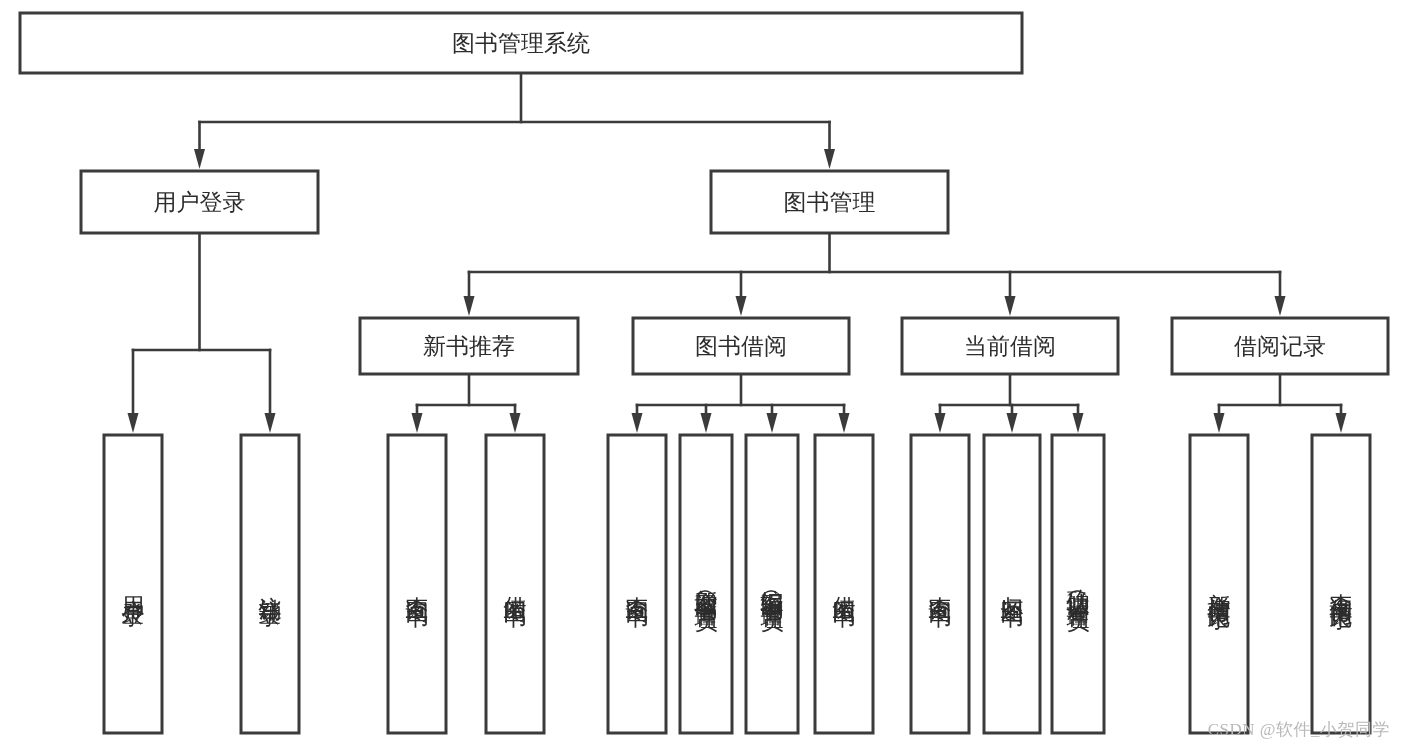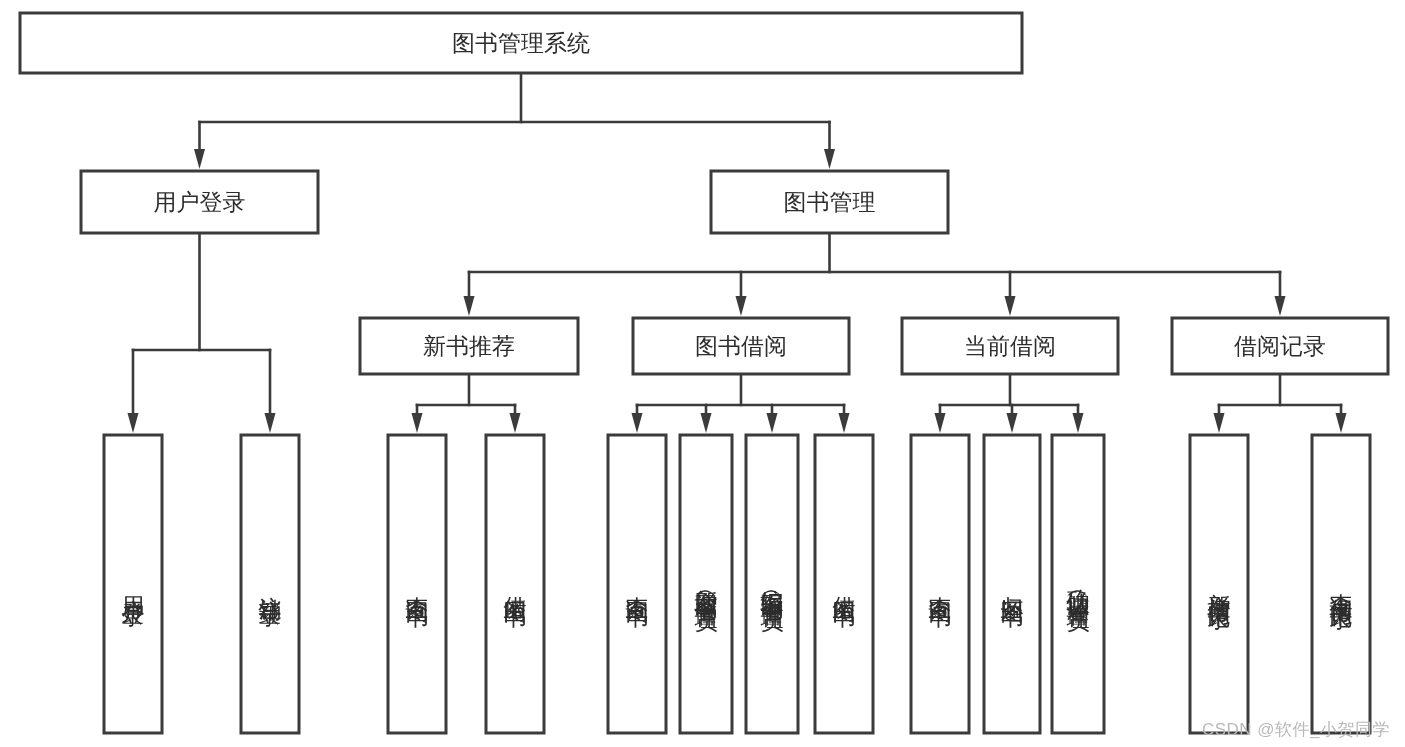--- a/index.html
+++ b/index.html
@@ -63,21 +63,21 @@
     justify-content: center;
     white-space: nowrap;
     pointer-events: none;
   }
   .watermark {
     position: absolute;
     right: 8px;
     bottom: 6px;
     font-size: 17px;
     color: #b9b9b9;
-    font-family: Liberation Sans, sans-serif;
+    font-family: Liberation Serif, serif;
     letter-spacing: 0.5px;
     white-space: nowrap;
   }
 </style>
 </head>
 <body>
 
 <div id="diagram-root">
   <svg id="flow" viewBox="0 0 1405 747">
       <path d="M 521 73 L 521 122" class="conn"></path>

